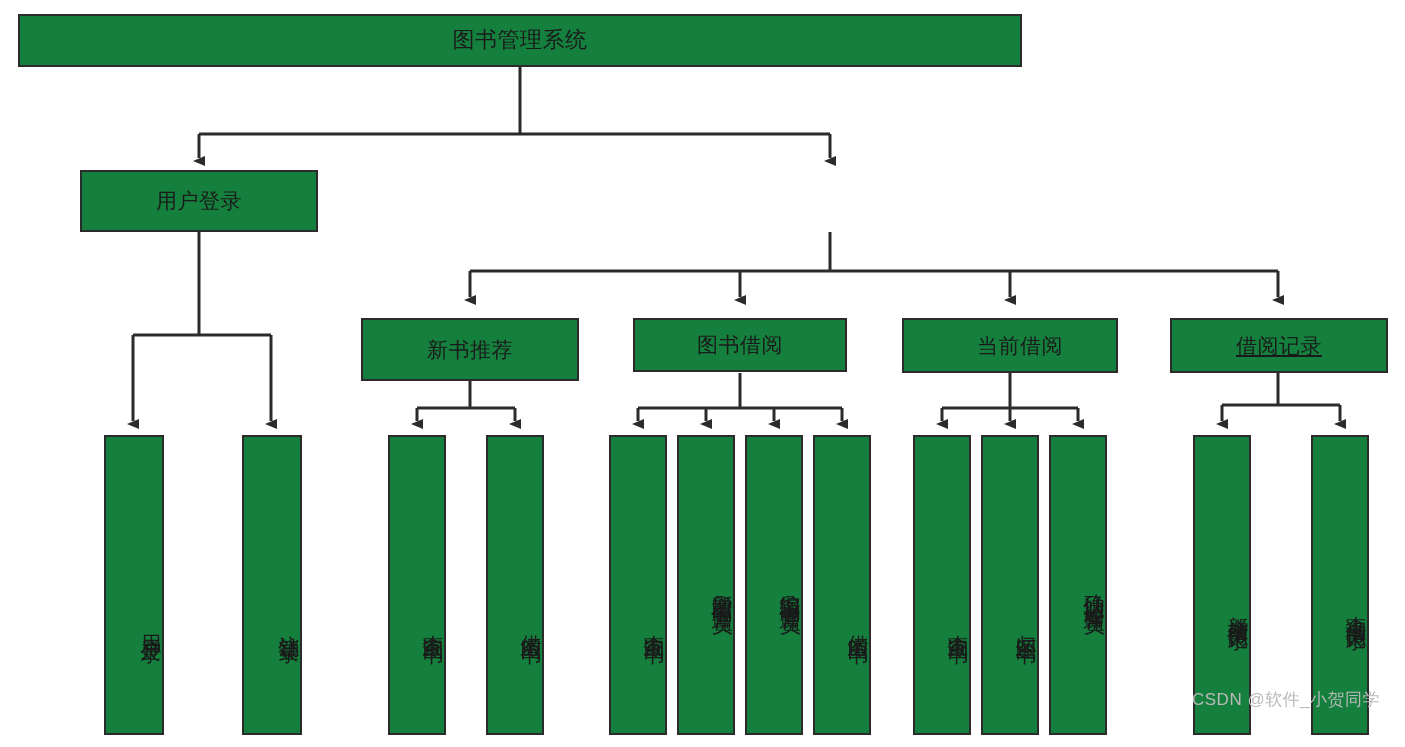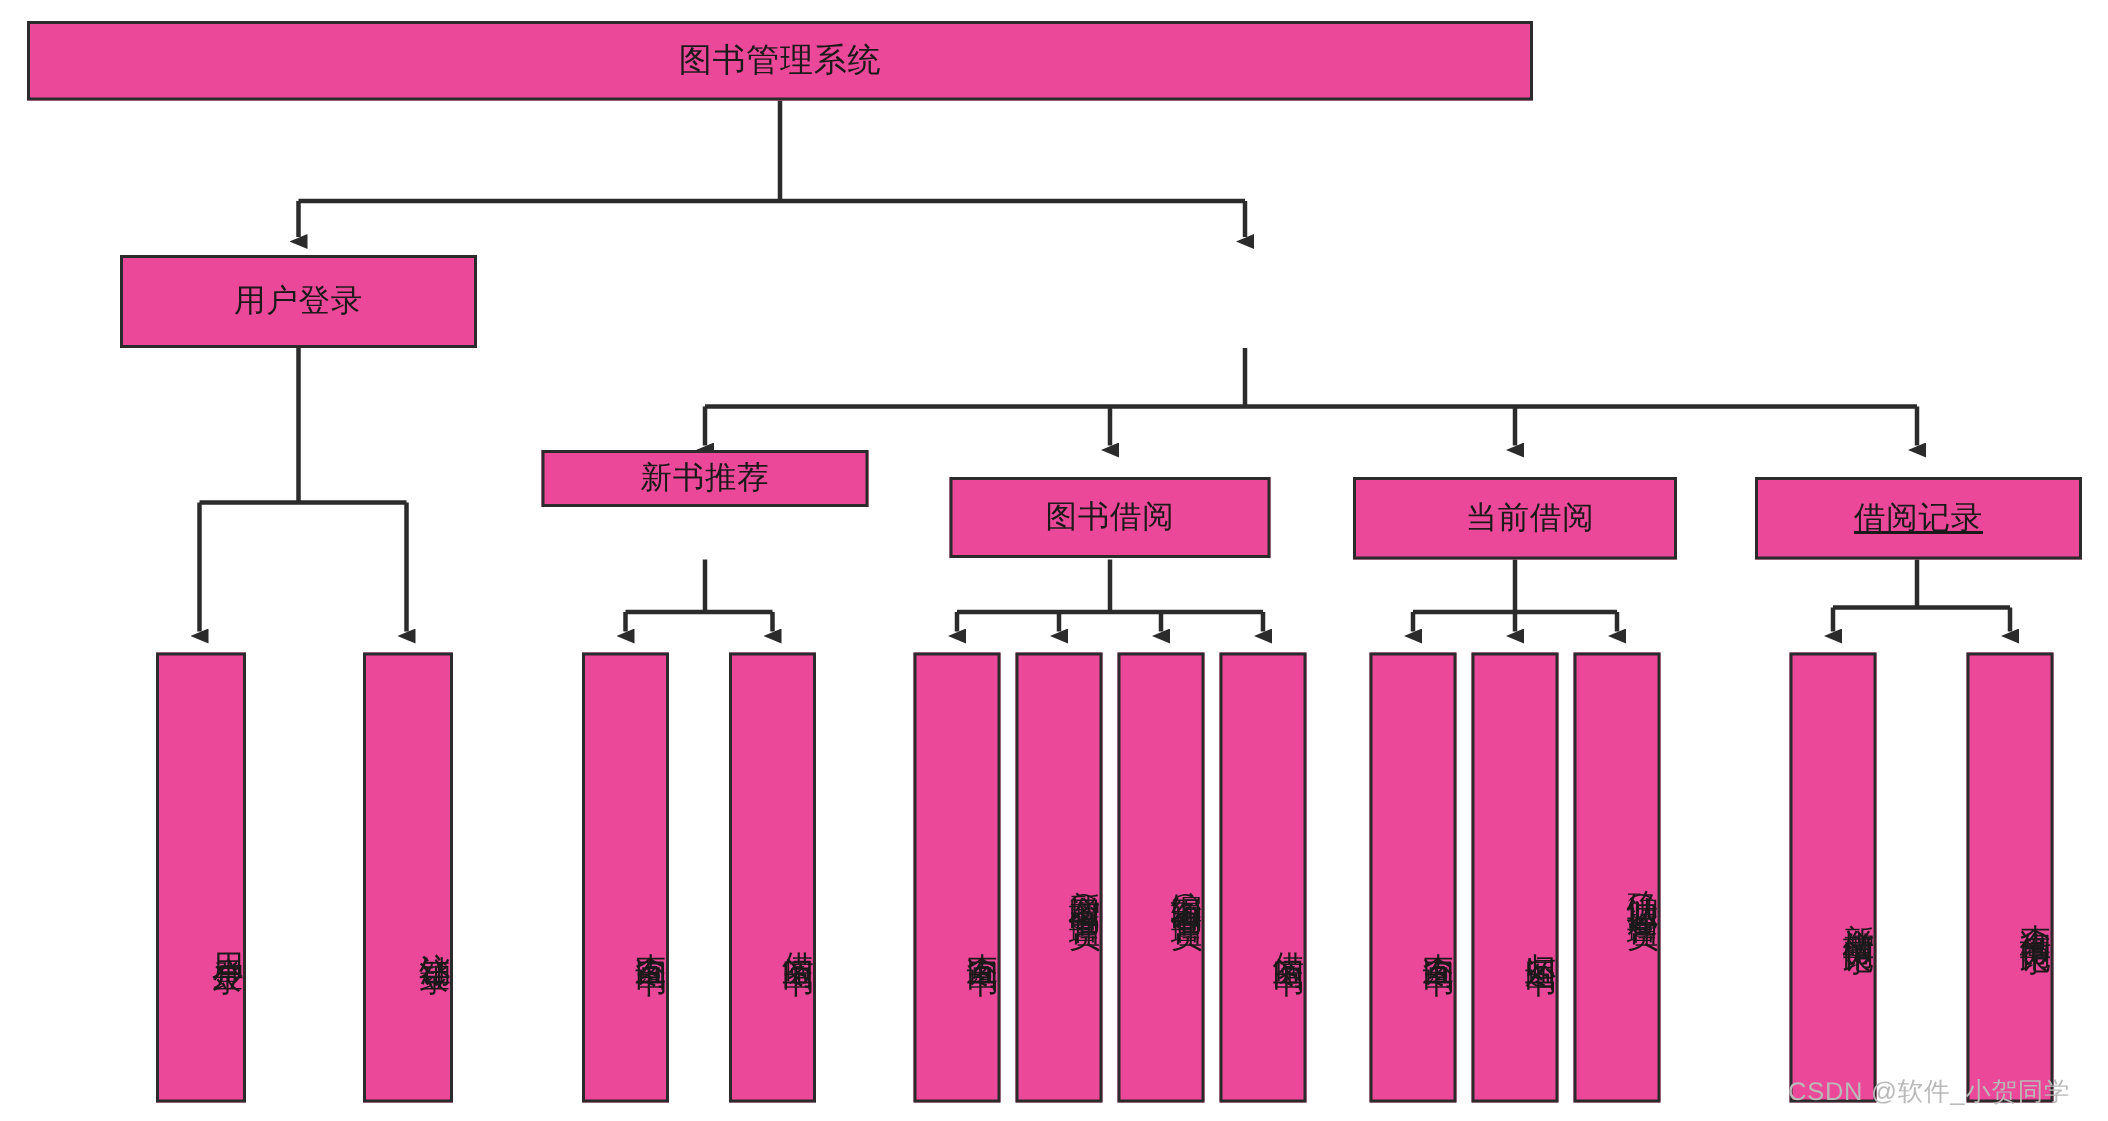--- a/index.html
+++ b/index.html
@@ -22,21 +22,21 @@
     position: absolute;
     left: 0;
     top: 0;
     width: 1405px;
     height: 747px;
   }
   .node {
     position: absolute;
     box-sizing: border-box;
     border: 2px solid #2b2b2b;
-    background: #ec4899;
+    background: #15803d;
     display: flex;
     align-items: center;
     justify-content: center;
     color: #1a1a1a;
   }
   .node-h {
     font-size: 21px;
     letter-spacing: 0.5px;
     line-height: 1.1;
     white-space: nowrap;
@@ -118,21 +118,21 @@
       <path d="M 1222 405 L 1222 421" marker-end="url(#arrow)"></path>
       <path d="M 1340 405 L 1340 421" marker-end="url(#arrow)"></path>
     </g>
   </svg>
 
   <div class="node node-h node-root" style="left:18px; top:14px; width:1004px; height:53px;">图书管理系统</div>
 
   <div class="node node-h" style="left:80px; top:170px; width:238px; height:62px;">用户登录</div>
 
 
-  <div class="node node-h" style="left:361px; top:300px; width:218px; height:38px;">新书推荐</div>
+  <div class="node node-h" style="left:361px; top:318px; width:218px; height:63px;">新书推荐</div>
 
   <div class="node node-h" style="left:633px; top:318px; width:214px; height:54px;">图书借阅</div>
 
   <div class="node node-h" style="left:902px; top:318px; width:216px; height:55px;padding-left:20px;">当前借阅</div>
 
   <div class="node node-h" style="left:1170px; top:318px; width:218px; height:55px;text-decoration:underline;">借阅记录</div>
 
   <div class="node node-leaf" style="left:104px; top:435px; width:60px; height:300px; padding-top:78px;">用户登录</div>
 
   <div class="node node-leaf" style="left:242px; top:435px; width:60px; height:300px; padding-top:78px;">注销登录</div>
@@ -152,15 +152,15 @@
   <div class="node node-leaf" style="left:913px; top:435px; width:58px; height:300px; padding-top:78px;">查询图书</div>
 
   <div class="node node-leaf" style="left:981px; top:435px; width:58px; height:300px; padding-top:78px;">归还图书</div>
 
   <div class="node node-leaf leaf-tall" style="left:1049px; top:435px; width:58px; height:300px; padding-top:10px;">确认归还（管理员）</div>
 
   <div class="node node-leaf" style="left:1193px; top:435px; width:58px; height:300px; padding-top:46px;">新增借阅记录</div>
 
   <div class="node node-leaf" style="left:1311px; top:435px; width:58px; height:300px; padding-top:46px;">查询借阅记录</div>
 
-  <div class="watermark" style="left:1192px; top:716px;">CSDN @软件_小贺同学</div>
+  <div class="watermark" style="left:1192px; top:688px;">CSDN @软件_小贺同学</div>
 
 </div>
 
 </body></html>

